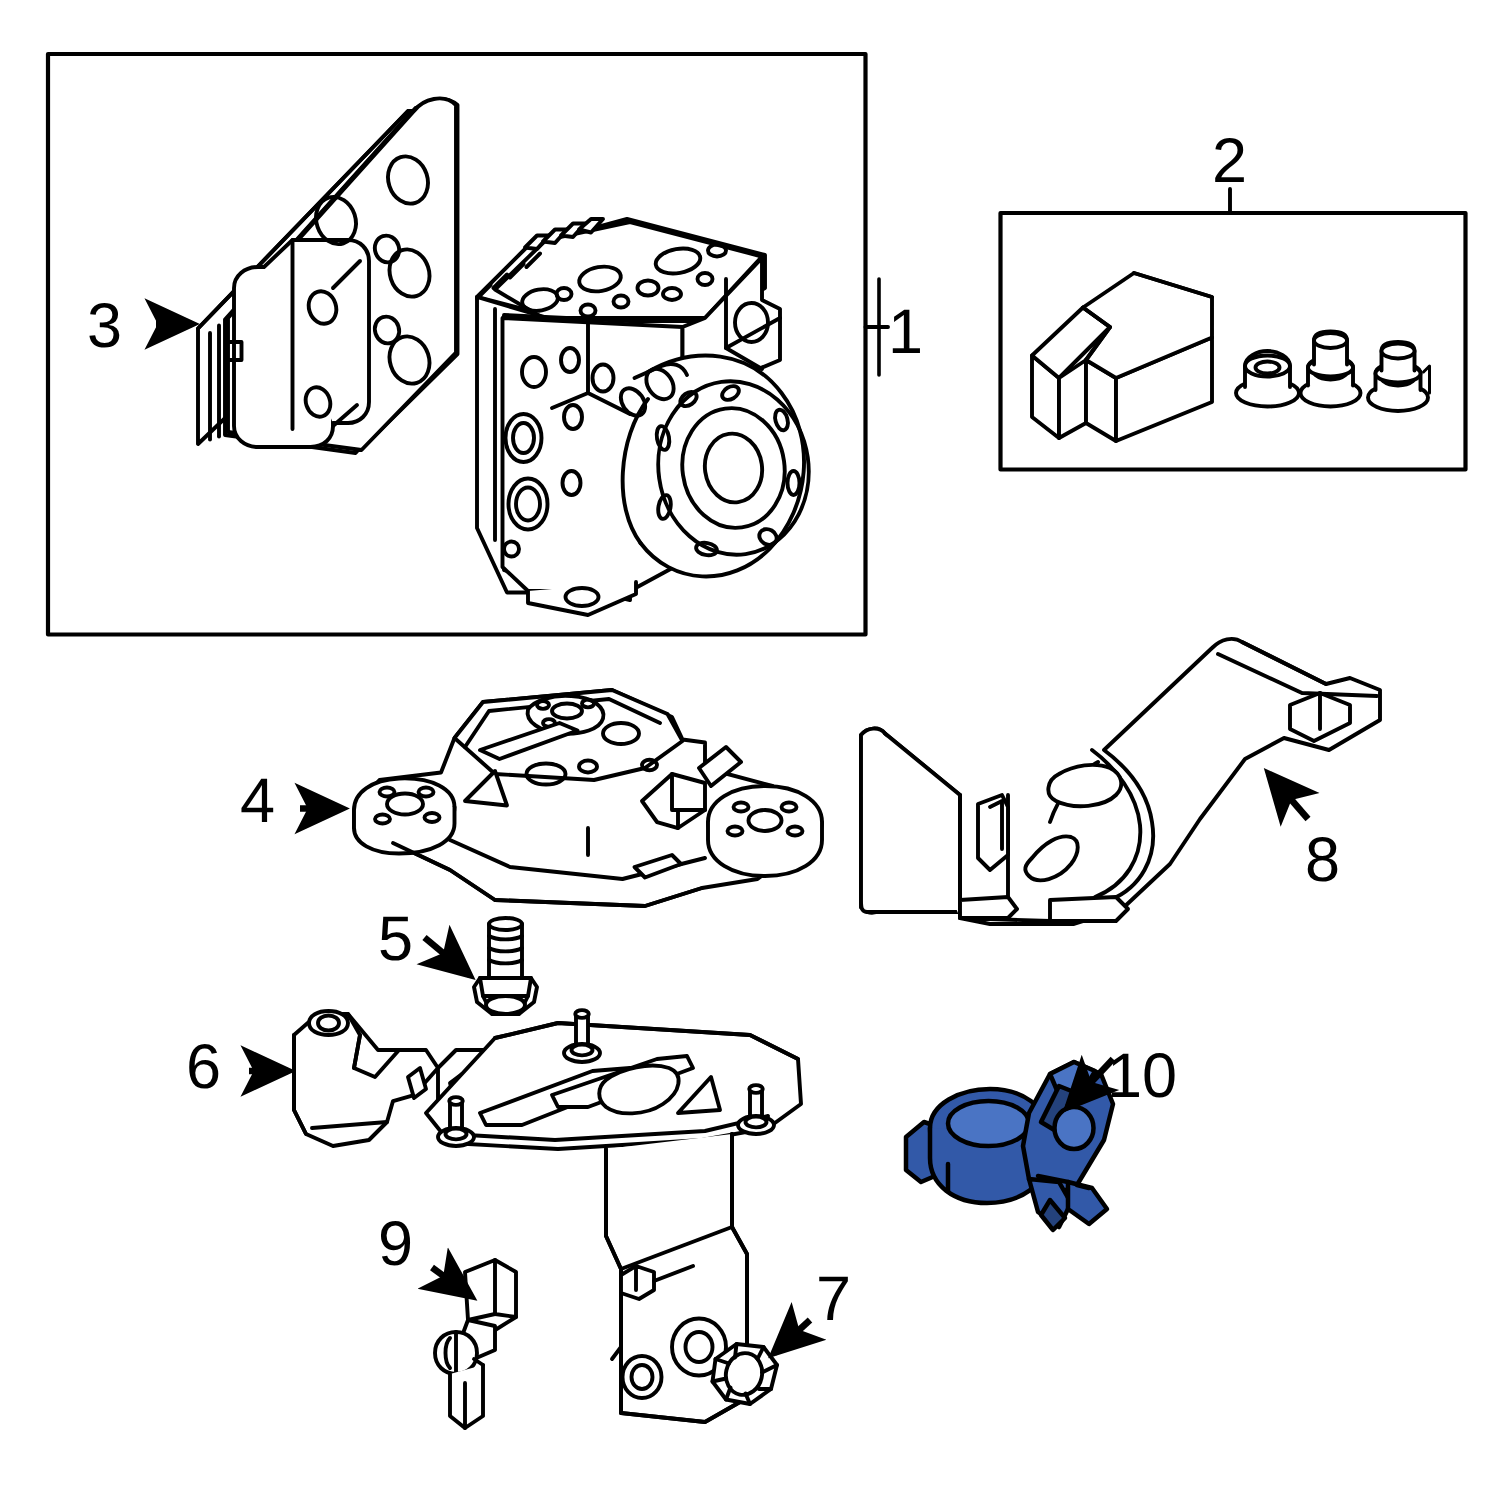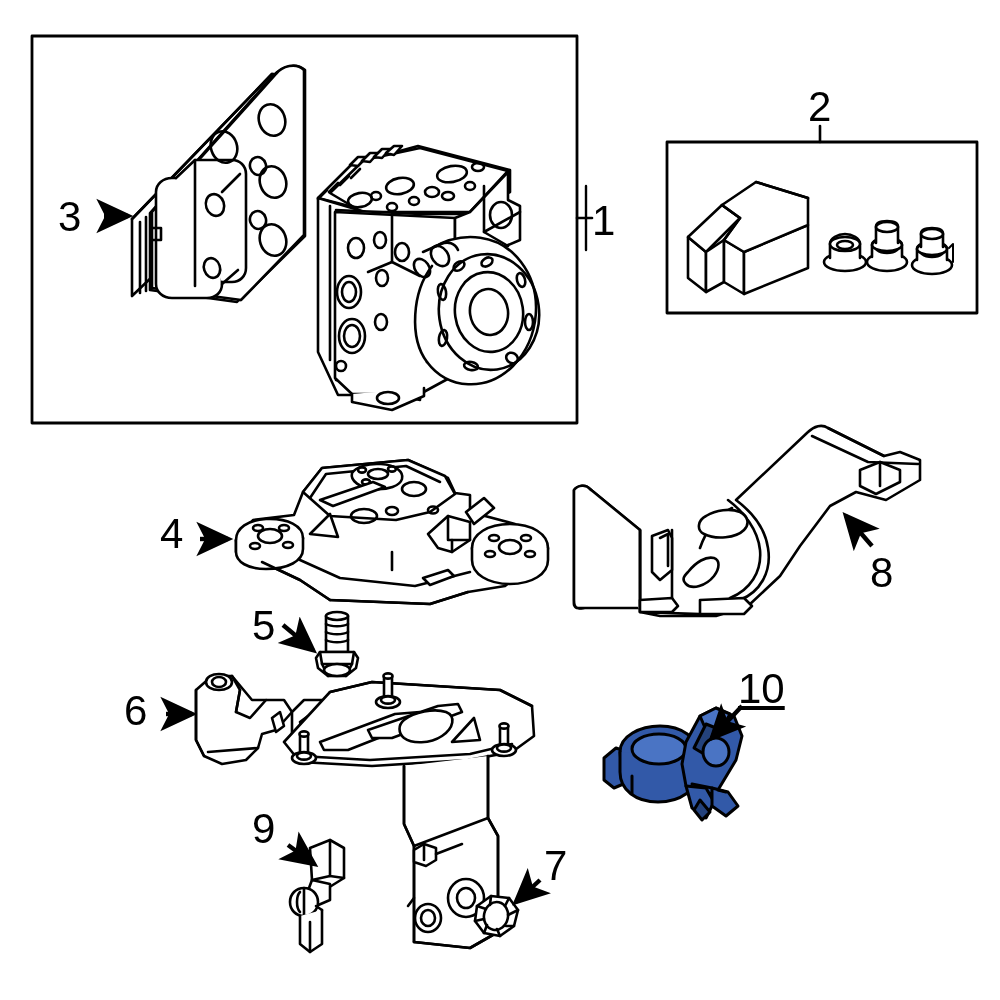--- a/index.html
+++ b/index.html
@@ -409,15 +409,15 @@
 
   <div class="callout" style="left:592px;top:200px;">1</div>
   <div class="callout" style="left:808px;top:86px;">2</div>
   <div class="callout" style="left:58px;top:196px;">3</div>
   <div class="callout" style="left:160px;top:513px;">4</div>
   <div class="callout" style="left:252px;top:605px;">5</div>
   <div class="callout" style="left:124px;top:690px;">6</div>
   <div class="callout" style="left:544px;top:845px;">7</div>
   <div class="callout" style="left:870px;top:552px;">8</div>
   <div class="callout" style="left:252px;top:808px;">9</div>
-  <div class="callout" style="left:738px;top:668px;text-decoration:underline;">10</div>
+  <div class="callout" style="left:738px;top:696px;">10</div>
 
 </div>
 
 </body></html>

